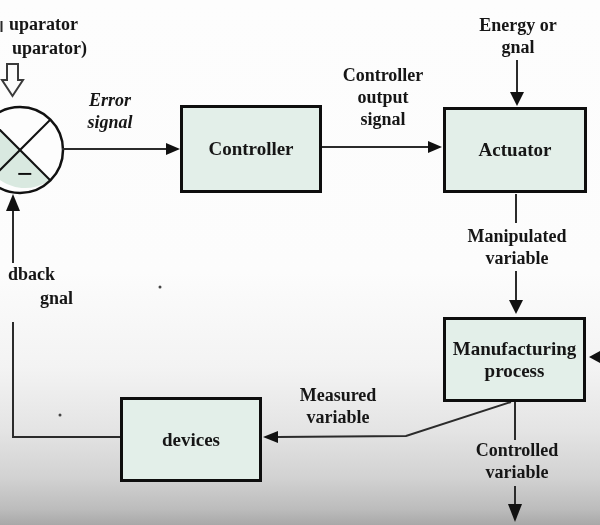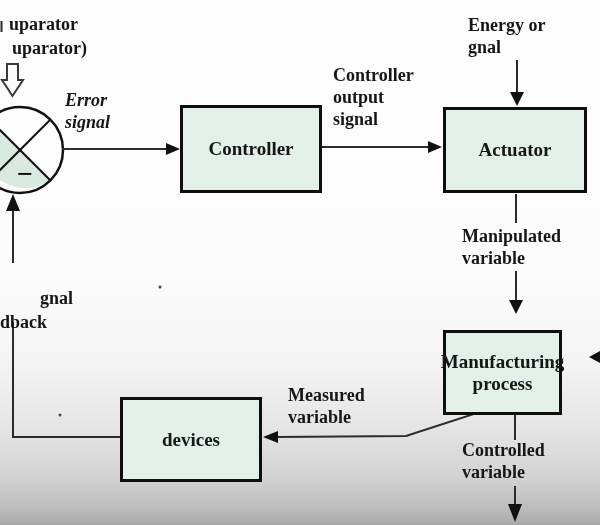--- a/index.html
+++ b/index.html
@@ -8,21 +8,21 @@
     background:linear-gradient(180deg,#fdfdfd 0%,#fcfcfc 52%,#f3f3f3 70%,#e4e4e4 82%,#d2d2d2 91%,#bcbcbc 97%,#a8a8a8 100%);
     font-family:"Liberation Serif",serif;color:#161616;
   }
   svg.layer{position:absolute;left:0;top:0;width:600px;height:525px;}
   .box{
     position:absolute;box-sizing:border-box;border:3px solid #0e0e0e;background:#e3efe9;
     display:flex;flex-direction:column;align-items:center;justify-content:center;
     font-weight:bold;font-size:19px;line-height:22px;text-align:center;
   }
   .box span{display:block;}
-  .lbl{position:absolute;font-weight:bold;font-size:18px;line-height:22px;}
+  .lbl{position:absolute;font-weight:bold;font-size:18px;line-height:22px;text-align:center;}
   .lbl span{display:block;}
   .frag{position:absolute;font-weight:bold;font-size:18px;line-height:22px;white-space:nowrap;}
   .minus{position:absolute;left:17px;top:158px;font-size:28px;font-weight:bold;color:#0c0c0c;}
 </style>
 </head>
 <body>
 
 <div class="stage">
 
   <svg class="layer" viewBox="0 0 600 525">
@@ -72,21 +72,21 @@
   <span class="frag" style="left:12px;top:37px;">uparator)</span>
 
   <span class="minus">−</span>
 
   <div class="box" style="left:180px;top:105px;width:142px;height:88px;">
     <span>Controller</span>
   </div>
   <div class="box" style="left:443px;top:107px;width:144px;height:86px;font-family:Liberation Serif, serif;">
     <span>Actuator</span>
   </div>
-  <div class="box" style="left:443px;top:330px;width:119px;height:85px;">
+  <div class="box" style="left:443px;top:317px;width:143px;height:85px;">
     <span>Manufacturing</span>
     <span>process</span>
   </div>
   <div class="box" style="left:120px;top:397px;width:142px;height:85px;">
     <span>devices</span>
   </div>
 
   <div class="lbl" style="left:65px;top:89px;width:90px;font-style:italic;">
     <span>Error</span>
     <span>signal</span>
@@ -111,16 +111,16 @@
   <div class="lbl" style="left:462px;top:439px;width:110px;">
     <span>Controlled</span>
     <span>variable</span>
   </div>
 
   <div class="lbl" style="left:288px;top:384px;width:100px;">
     <span>Measured</span>
     <span>variable</span>
   </div>
 
-  <span class="frag" style="left:0px;top:263px;margin-top:48px;">dback</span>
+  <span class="frag" style="left:8px;top:263px;">dback</span>
   <span class="frag" style="left:0px;top:287px;padding-left:40px;">gnal</span>
 
 </div>
 
 </body></html>

